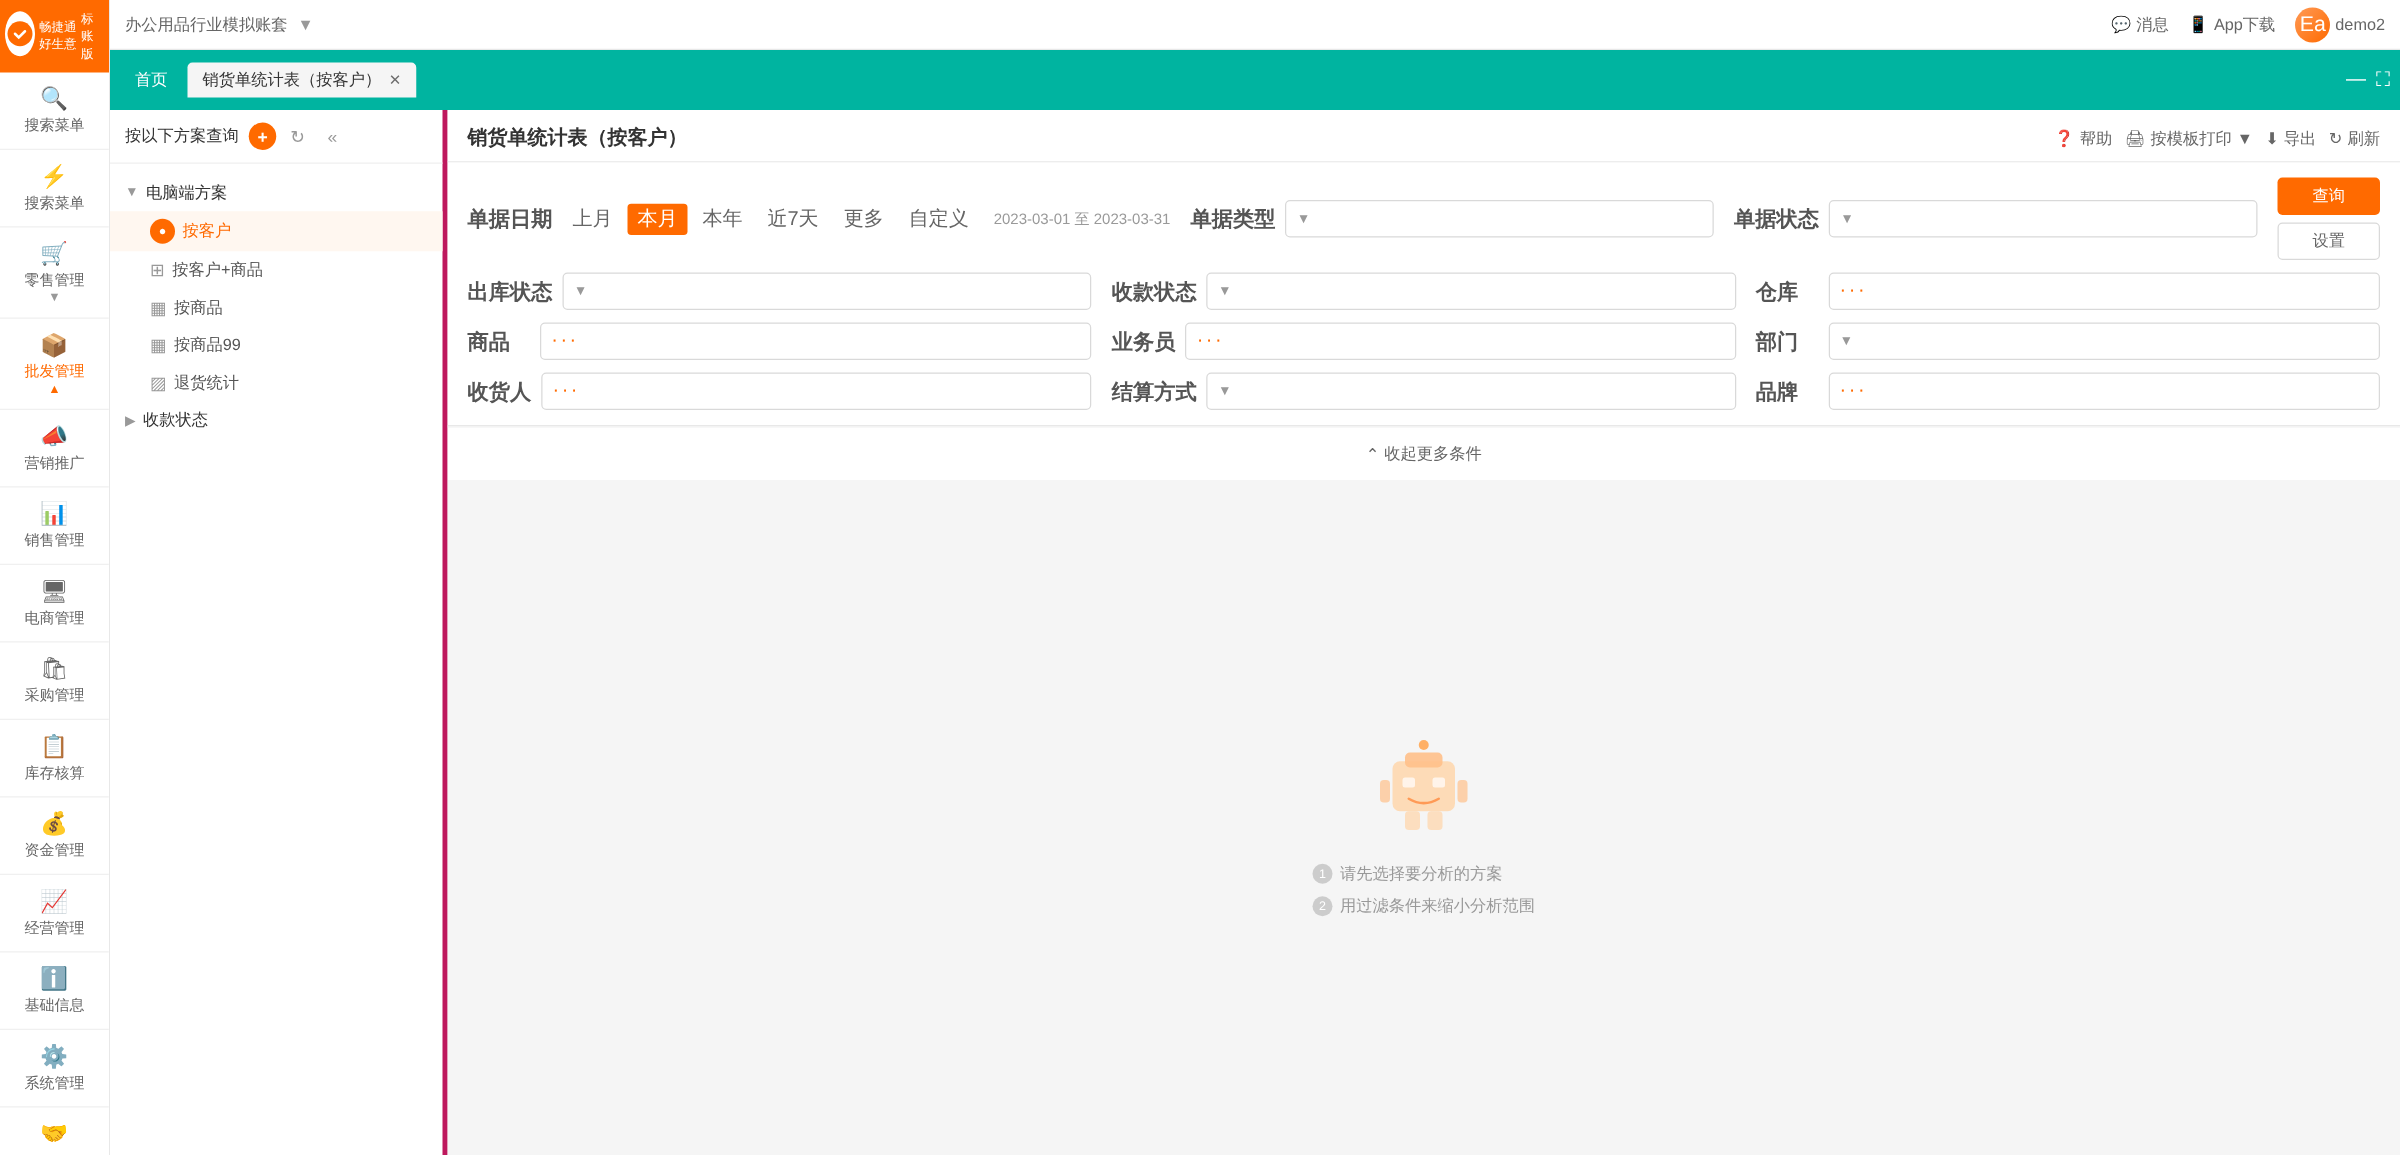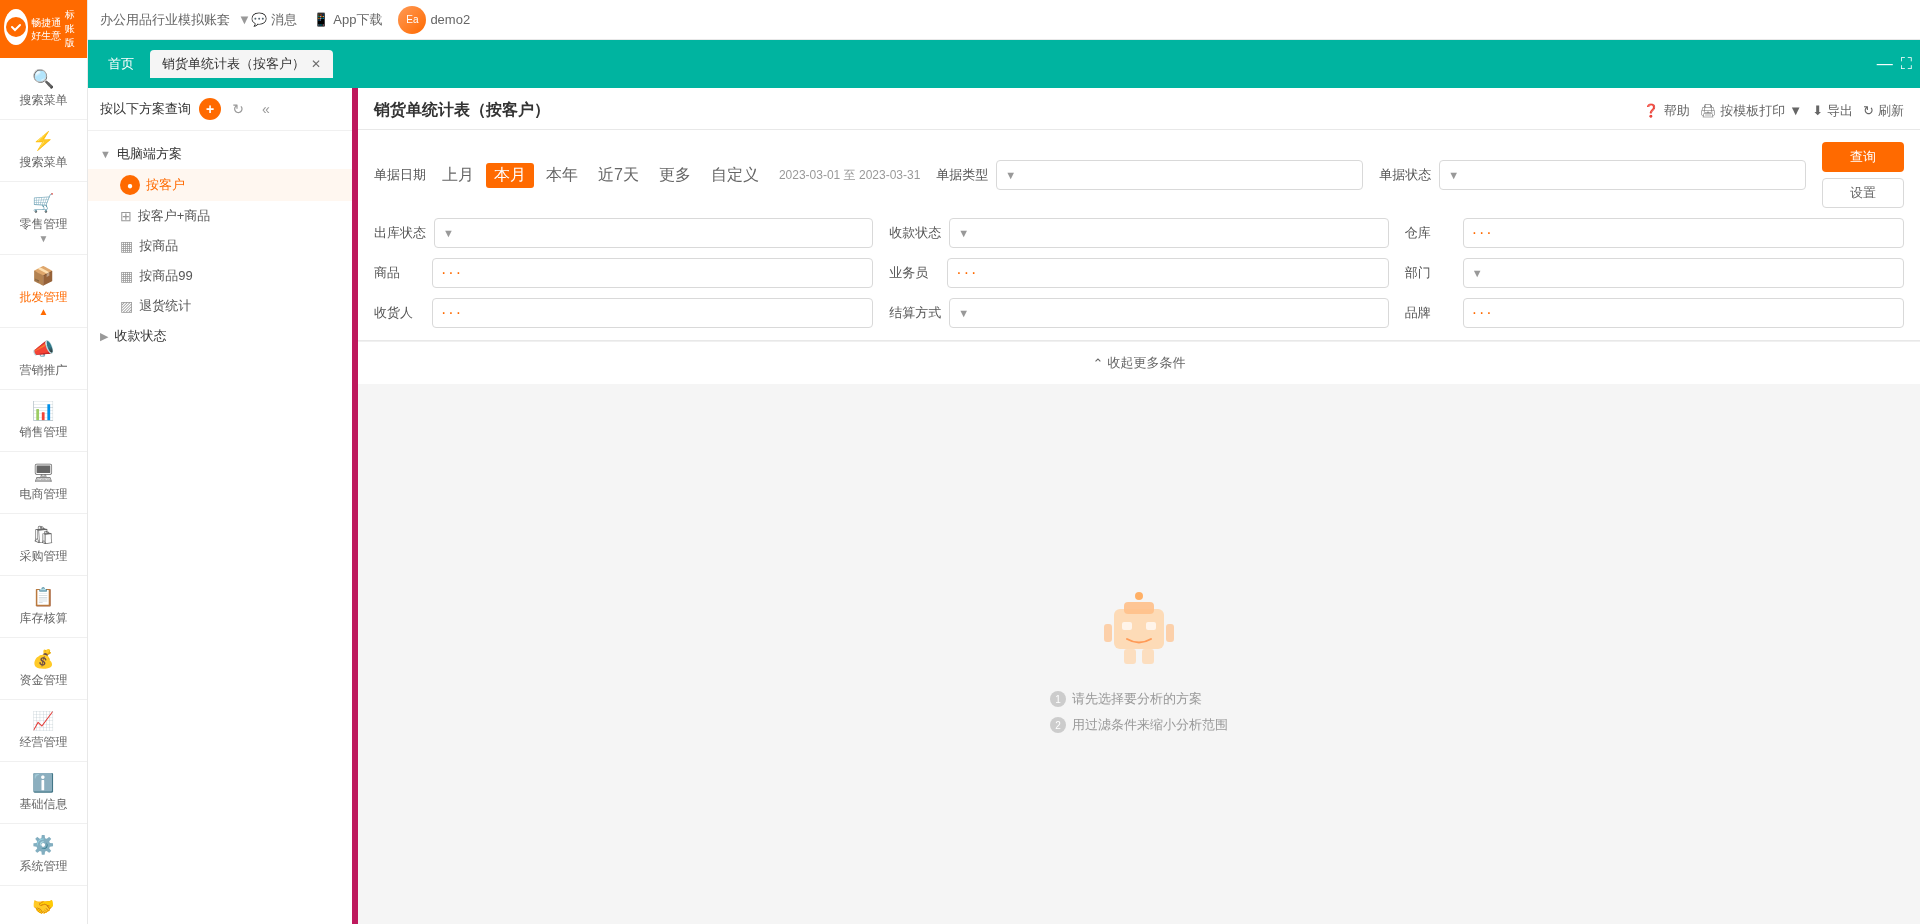--- a/index.html
+++ b/index.html
@@ -58,20 +58,21 @@
     }
 
     
     .topbar {
       height: 40px;
       background: #fff;
       display: flex;
       align-items: center;
       padding: 0 12px;
       border-bottom: 1px solid #e8e8e8;
+      justify-content: space-between;
     }
     .topbar-left {
       display: flex;
       align-items: center;
       gap: 8px;
       font-size: 13px;
       color: #333;
     }
     .topbar-right {
       display: flex;
@@ -81,21 +82,21 @@
       color: #666;
     }
     .topbar-right .icon-btn {
       display: flex; align-items: center; gap: 4px; cursor: pointer;
     }
     .avatar {
       width: 28px; height: 28px;
       border-radius: 50%;
       background: linear-gradient(135deg, #ff9a56, #ff6a00);
       display: flex; align-items: center; justify-content: center;
-      color: #fff; font-size: 10px;
+      color: #fff; font-size: 17px;
     }
 
     
     .tabbar {
       height: 48px;
       background: #00b4a0;
       display: flex;
       align-items: center;
       padding: 0 8px;
       gap: 4px;
@@ -138,21 +139,21 @@
       flex: 1;
       display: flex;
       overflow: hidden;
       background: #f5f5f5;
     }
 
     
     .left-panel {
       width: 270px;
       background: #fff;
-      border-right: 6px solid #be185d;
+      border-right: 4px solid #be185d;
       flex-shrink: 0;
       display: flex;
       flex-direction: column;
       text-align: right;
     }
     .left-panel-header {
       display: flex;
       align-items: center;
       padding: 10px 12px;
       font-size: 13px;
@@ -229,23 +230,24 @@
       align-items: center;
       margin-bottom: 10px;
       gap: 16px;
     }
     .filter-row:last-child { margin-bottom: 0; }
     .filter-field {
       display: flex; align-items: center; flex: 1; min-width: 0;
       gap: 8px;
     }
     .filter-label {
-      font-size: 13px; color: #555;
+      font-size: 17px; color: #555;
       white-space: nowrap;
       min-width: 50px;
+      font-weight: bold;
     }
     .filter-input {
       flex: 1;
       height: 30px;
       border: 1px solid #d9d9d9;
       border-radius: 4px;
       padding: 0 8px;
       font-size: 13px;
       color: #333;
       outline: none;

